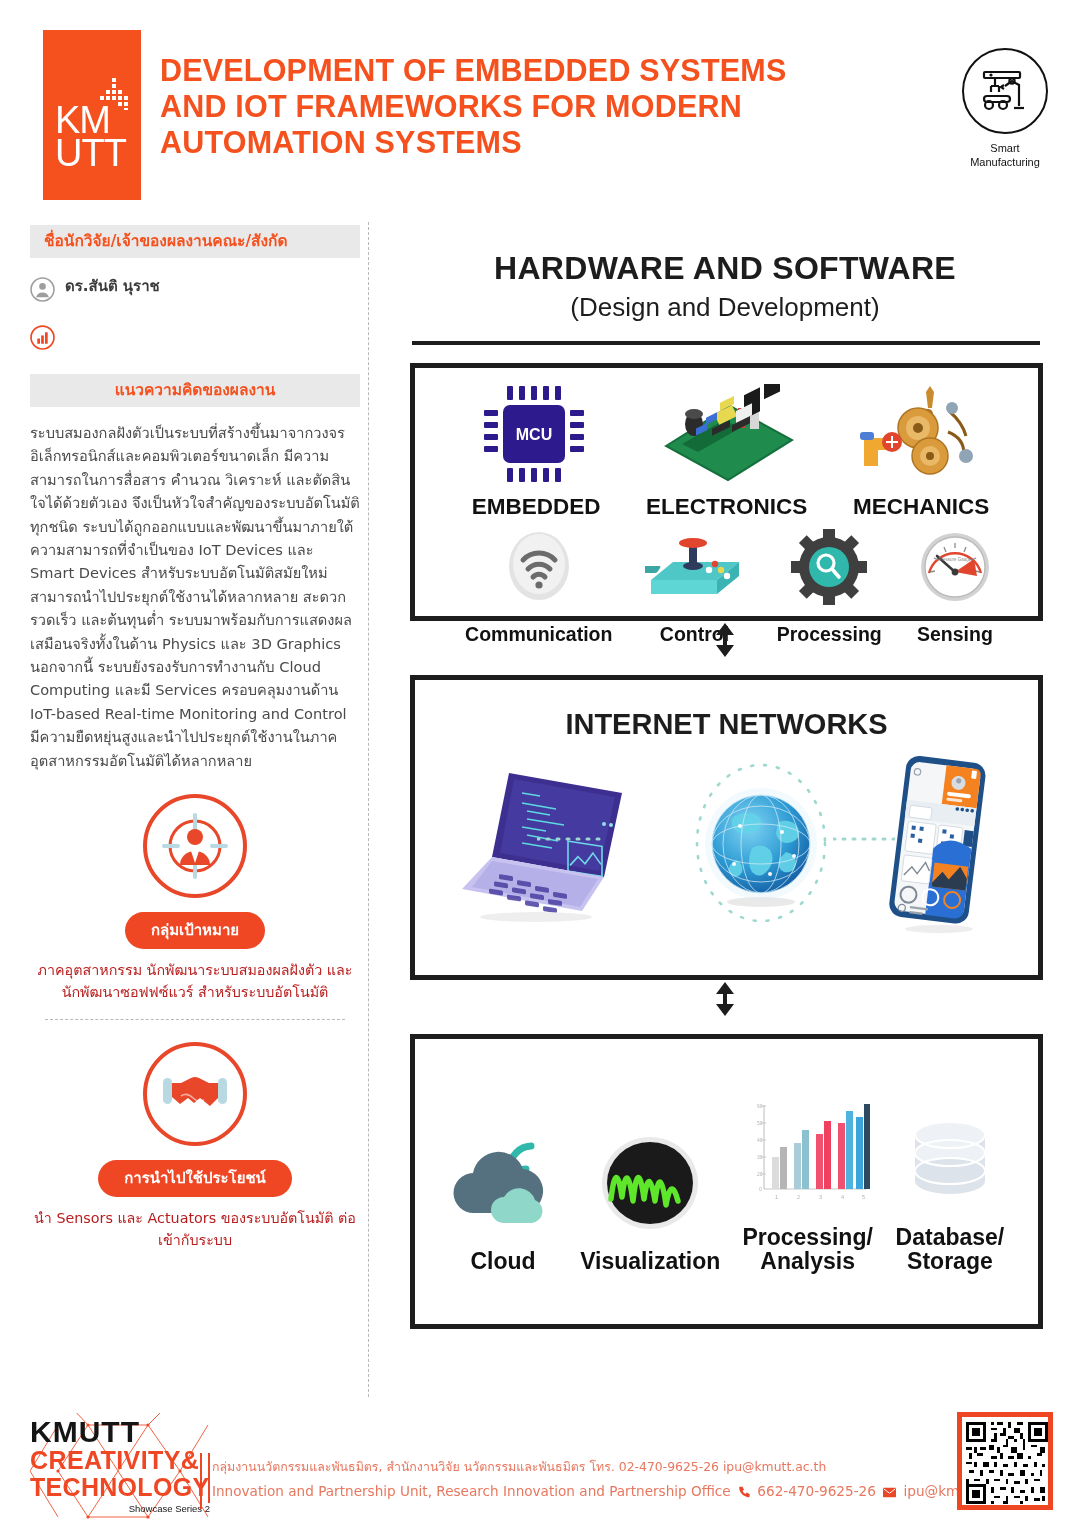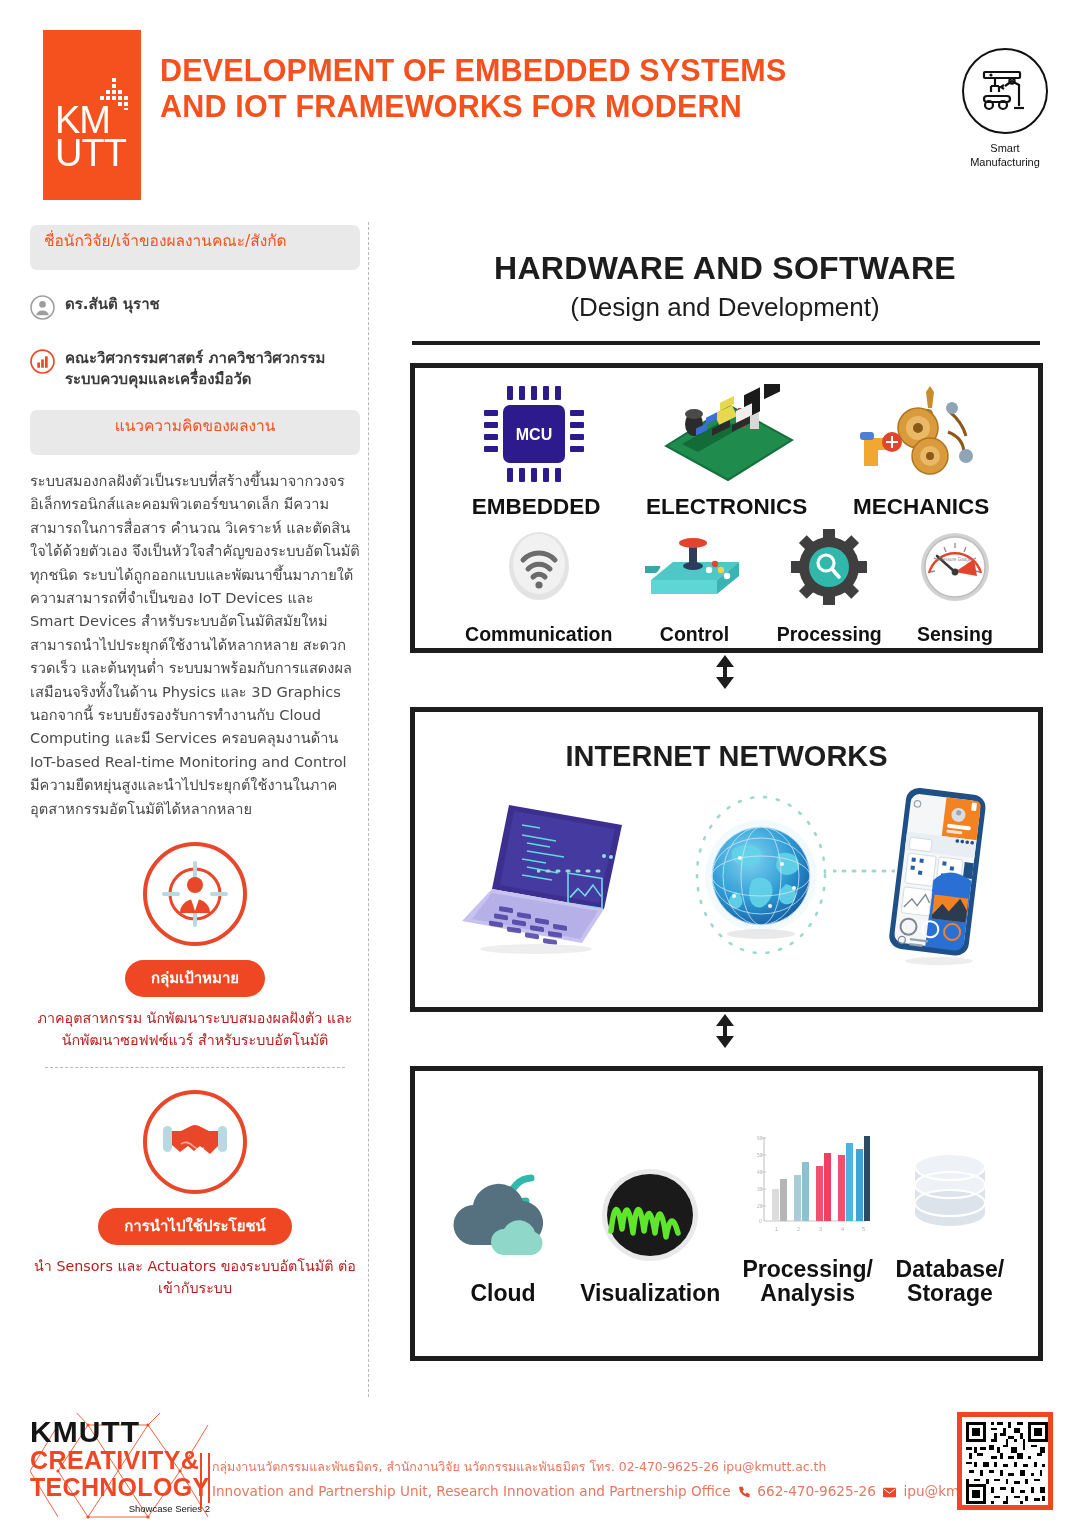--- a/index.html
+++ b/index.html
@@ -44,26 +44,26 @@
 
   
   .left-col { position:absolute; left:30px; top:225px; width:330px; }
   .divider-v {
     position:absolute; left:368px; top:222px; width:0;
     height:1175px; border-left:1px dashed #b8b8b8;
   }
 
   .sec-head {
     background:#e9e9e9; color:#f4511e;
-    font-family:"DejaVu Sans", sans-serif; font-weight:normal;
-    font-size:15.5px; padding:6px 10px 19px 14px; line-height:20px;border-radius:7px;
+    font-family:"DejaVu Sans", sans-serif; font-weight:bold;
+    font-size:15.5px; padding:6px 10px 7px 14px; line-height:20px;
   }
   .sec-head.center { text-align:center; padding-left:10px; }
 
-  .person-row { display:flex; align-items:flex-start; margin-top:24px; gap:10px; }
+  .person-row { display:flex; align-items:flex-start; margin-top:18px; gap:10px; }
   .person-row .pic { flex:0 0 auto; margin-top:1px; }
   .person-row .ptxt {
     font-family:"DejaVu Sans", sans-serif; font-weight:bold;
     font-size:15px; line-height:21px; color:#3b3b3b;
   }
 
   .body-text {
     margin-top:14px;
     font-family:"DejaVu Sans", sans-serif; font-size:14.6px;
     line-height:23.4px; color:#4a4a4a; text-align:left;
@@ -95,21 +95,21 @@
   .rc-sub {
     text-align:center; font-family:"Liberation Sans", sans-serif;
     font-size:26px; color:#1d1d1d; margin-top:5px;
   }
   .rc-rule { margin:18px 10px 0 12px; border-top:4px solid #1d1d1d; }
 
   .panel {
     border:5px solid #1d1d1d; background:#fff;
     margin:18px 7px 0 10px; position:relative;
   }
-  .panel.p1 { height:290px;padding-left:8px; }
+  .panel.p1 { height:258px;padding-left:8px; }
   .panel.p2 { height:305px; }
   .panel.p3 { height:295px; }
 
   .arrow-gap { height:36px; position:relative; }
   .arrow-gap .dbl-arrow { position:absolute; left:50%; transform:translateX(-50%); top:2px; }
 
   .row { display:flex; justify-content:space-around; align-items:flex-end; }
   .cell { text-align:center; }
   .cell .lbl-big {
     font-family:"Liberation Sans", sans-serif; font-weight:bold;
@@ -183,20 +183,21 @@
       </svg>
       <div class="km-letters">
         <div>KM</div>
         <div>UTT</div>
       </div>
     </div>
 
     <div class="title-block">
       <div class="t-line">DEVELOPMENT OF EMBEDDED SYSTEMS</div>
       <div class="t-line">AND IOT FRAMEWORKS FOR MODERN</div>
+      <div class="t-line">AUTOMATION SYSTEMS</div>
     </div>
 
     <div class="smart-badge">
       <div class="circle">
         <svg width="54" height="54" viewBox="0 0 54 54">
           <g stroke="#111" stroke-width="2.2" fill="none">
             <rect x="6" y="8" width="36" height="6" rx="1"></rect>
             <circle cx="13" cy="11" r="1.6" fill="#111" stroke="none"></circle>
             <line x1="17" y1="14" x2="17" y2="22"></line>
             <path d="M13 22 L13 28 M21 22 L21 28 M13 22 L21 22"></path>
@@ -236,21 +237,20 @@
 
     <div class="person-row">
       <span class="pic">
         <svg width="25" height="25" viewBox="0 0 24 24">
           <circle cx="12" cy="12" r="11" fill="none" stroke="#ef4723" stroke-width="1.6"></circle>
           <rect x="7" y="13" width="2.6" height="5" fill="#ef4723"></rect>
           <rect x="10.7" y="10" width="2.6" height="8" fill="#ef4723"></rect>
           <rect x="14.4" y="7" width="2.6" height="11" fill="#ef4723"></rect>
         </svg>
       </span>
-      <span class="ptxt">คณะวิศวกรรมศาสตร์ ภาควิชาวิศวกรรมระบบควบคุมและเครื่องมือวัด</span>
     </div>
 
     <div class="sec-head center" style="margin-top:20px">แนวความคิดของผลงาน</div>
 
     <div class="body-text">ระบบสมองกลฝังตัวเป็นระบบที่สร้างขึ้นมาจากวงจรอิเล็กทรอนิกส์และคอมพิวเตอร์ขนาดเล็ก มีความสามารถในการสื่อสาร คำนวณ วิเคราะห์ และตัดสินใจได้ด้วยตัวเอง จึงเป็นหัวใจสำคัญของระบบอัตโนมัติทุกชนิด ระบบได้ถูกออกแบบและพัฒนาขึ้นมาภายใต้ความสามารถที่จำเป็นของ IoT Devices และ Smart Devices สำหรับระบบอัตโนมัติสมัยใหม่ สามารถนำไปประยุกต์ใช้งานได้หลากหลาย สะดวก รวดเร็ว และต้นทุนต่ำ ระบบมาพร้อมกับการแสดงผลเสมือนจริงทั้งในด้าน Physics และ 3D Graphics นอกจากนี้ ระบบยังรองรับการทำงานกับ Cloud Computing และมี Services ครอบคลุมงานด้าน IoT-based Real-time Monitoring and Control มีความยืดหยุ่นสูงและนำไปประยุกต์ใช้งานในภาคอุตสาหกรรมอัตโนมัติได้หลากหลาย</div>
 
     <div class="icon-block">
       <div class="icon-ring">
         <svg width="74" height="74" viewBox="0 0 74 74">
           <circle cx="37" cy="37" r="25" fill="none" stroke="#e8472a" stroke-width="3"></circle>

